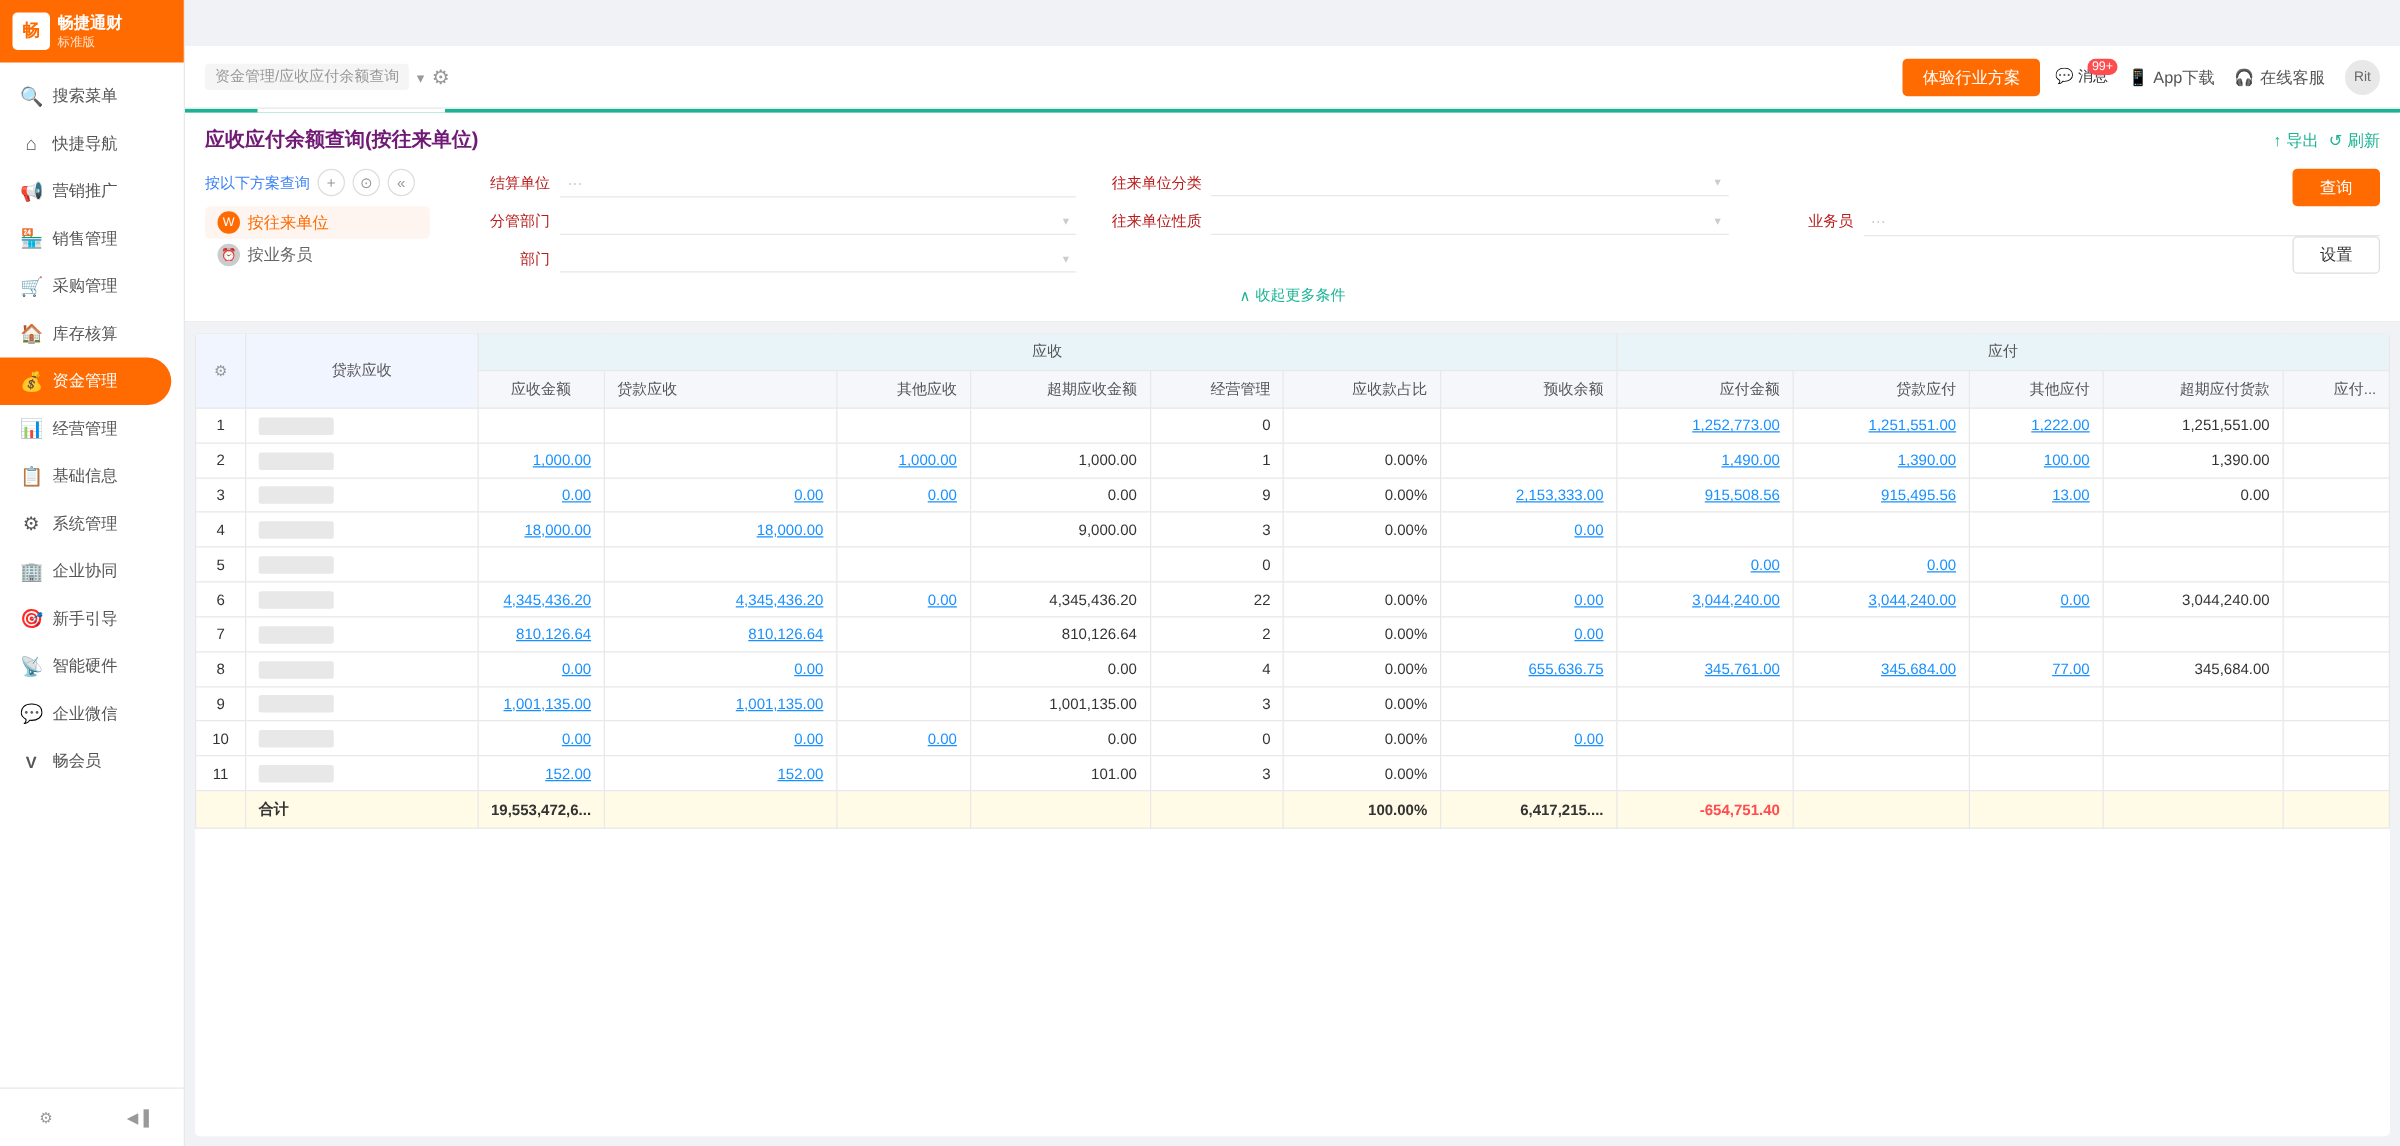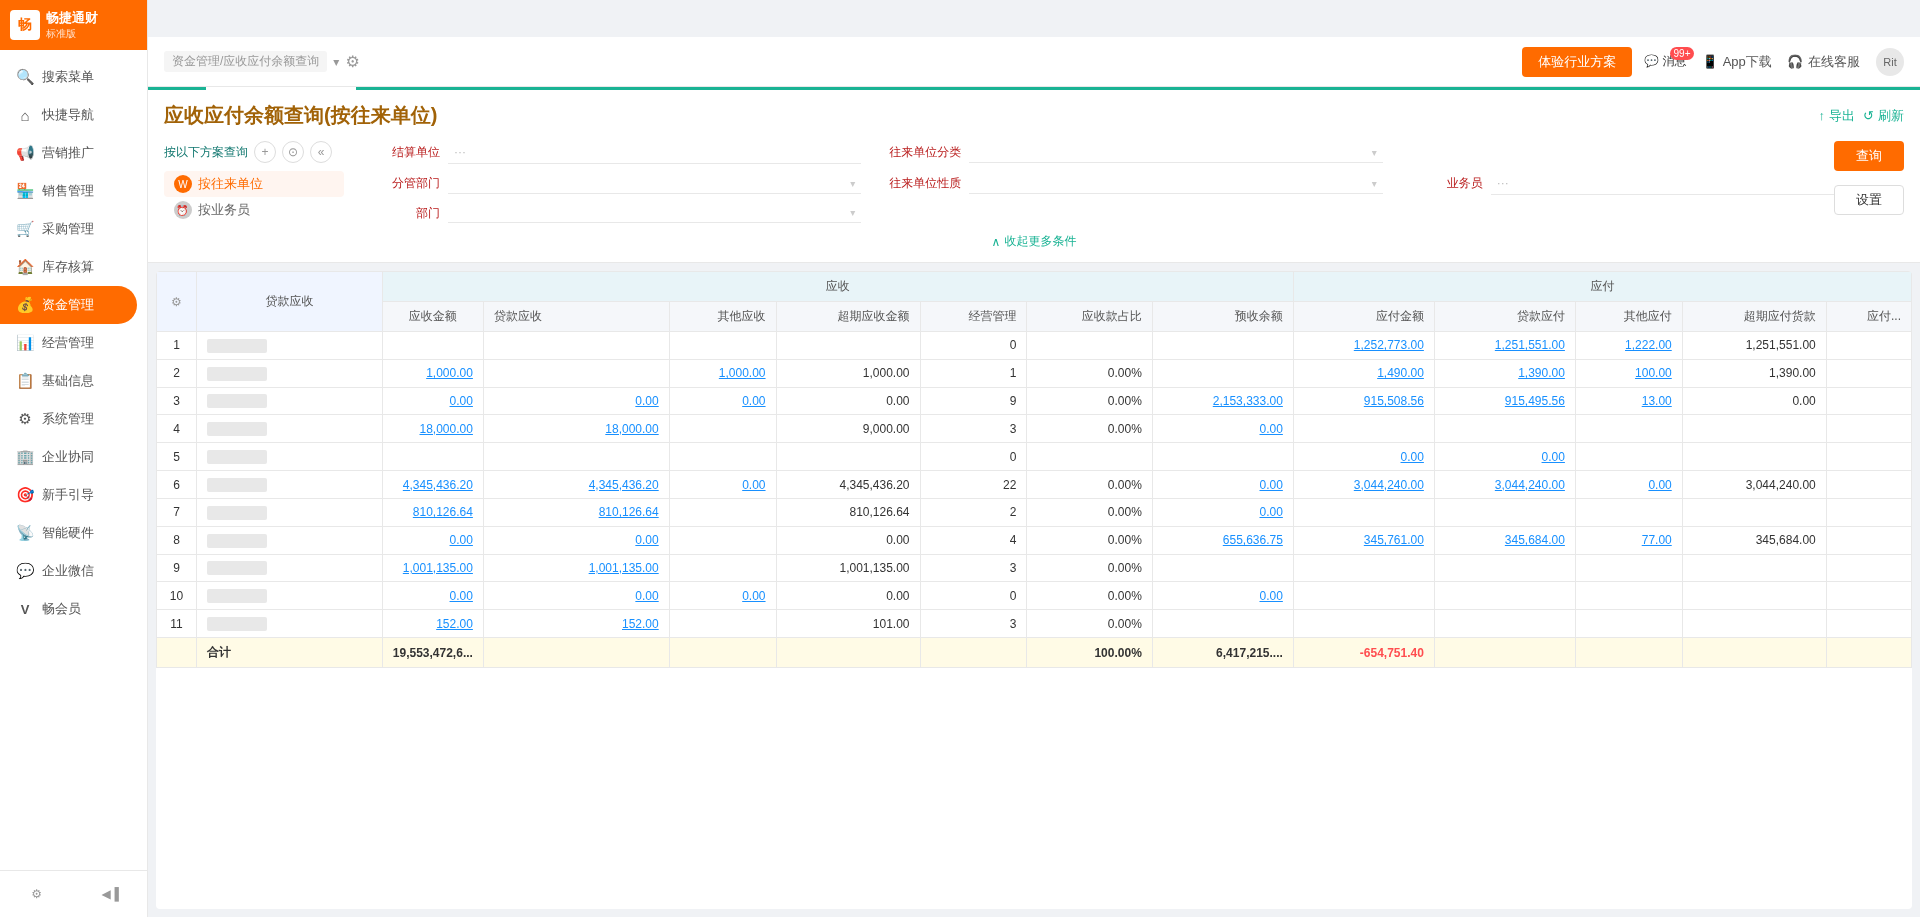--- a/index.html
+++ b/index.html
@@ -82,21 +82,21 @@
     
     .main-content {
       position: fixed; left: 148px; top: 90px; right: 0; bottom: 0;
       background: #f0f2f5; overflow: hidden; display: flex; flex-direction: column;
     }
 
     
     .page-header {
       background: #fff; padding: 12px 16px 0; display: flex; align-items: center; justify-content: space-between;
     }
-    .page-title { font-size: 20px; font-weight: bold; color: #a16207; }
+    .page-title { font-size: 16px; font-weight: bold; color: #701a75; }
     .page-actions { display: flex; gap: 8px; align-items: center; }
     .page-action-btn { display: flex; align-items: center; gap: 4px; color: #1ab394; cursor: pointer; font-size: 13px; }
 
     
     .filter-area {
       background: #fff; padding: 12px 16px; border-bottom: 1px solid #e8e8e8;
     }
     .filter-scheme-btn {
       width: 22px; height: 22px; border-radius: 50%; border: 1px solid #ddd;
       display: flex; align-items: center; justify-content: center; cursor: pointer; color: #999; font-size: 12px;
@@ -297,21 +297,21 @@
           <span>刷新</span>
         </div>
       </div>
     </div>
 
     <div class="filter-area">
       <div style="display:flex; gap:16px;">
 
         <div style="min-width:180px;">
           <div style="display:flex; align-items:center; gap:6px; margin-bottom:8px;">
-            <span style="font-size:12px;color:#0f766e;">按以下方案查询</span>
+            <span style="font-size:12px;color:#3b82f6;">按以下方案查询</span>
             <div class="filter-scheme-btn">+</div>
             <div class="filter-scheme-btn">⊙</div>
             <div class="filter-scheme-btn">«</div>
           </div>
           <div class="scheme-item active">
             <div class="scheme-icon">W</div>
             <span class="scheme-label">按往来单位</span>
           </div>
           <div class="scheme-item2">
             <div class="scheme-icon2">⏰</div>
@@ -365,21 +365,21 @@
               <span class="filter-field-label">部门</span>
               <div class="filter-field-input">
                 <span></span>
                 <span class="chevron">▾</span>
               </div>
             </div>
             <div></div>
             <div></div>
           </div>
 
-          <div style="position:absolute; right:0; top:0; display:flex; flex-direction:column; gap:14px;">
+          <div style="position:absolute; right:0; top:0; display:flex; flex-direction:column; gap:24px;">
             <button class="btn-query">查询</button>
             <button class="btn-setting">设置</button>
           </div>
         </div>
       </div>
 
       <div class="filter-collapse">
         <span>∧</span>
         <span>收起更多条件</span>
       </div>

